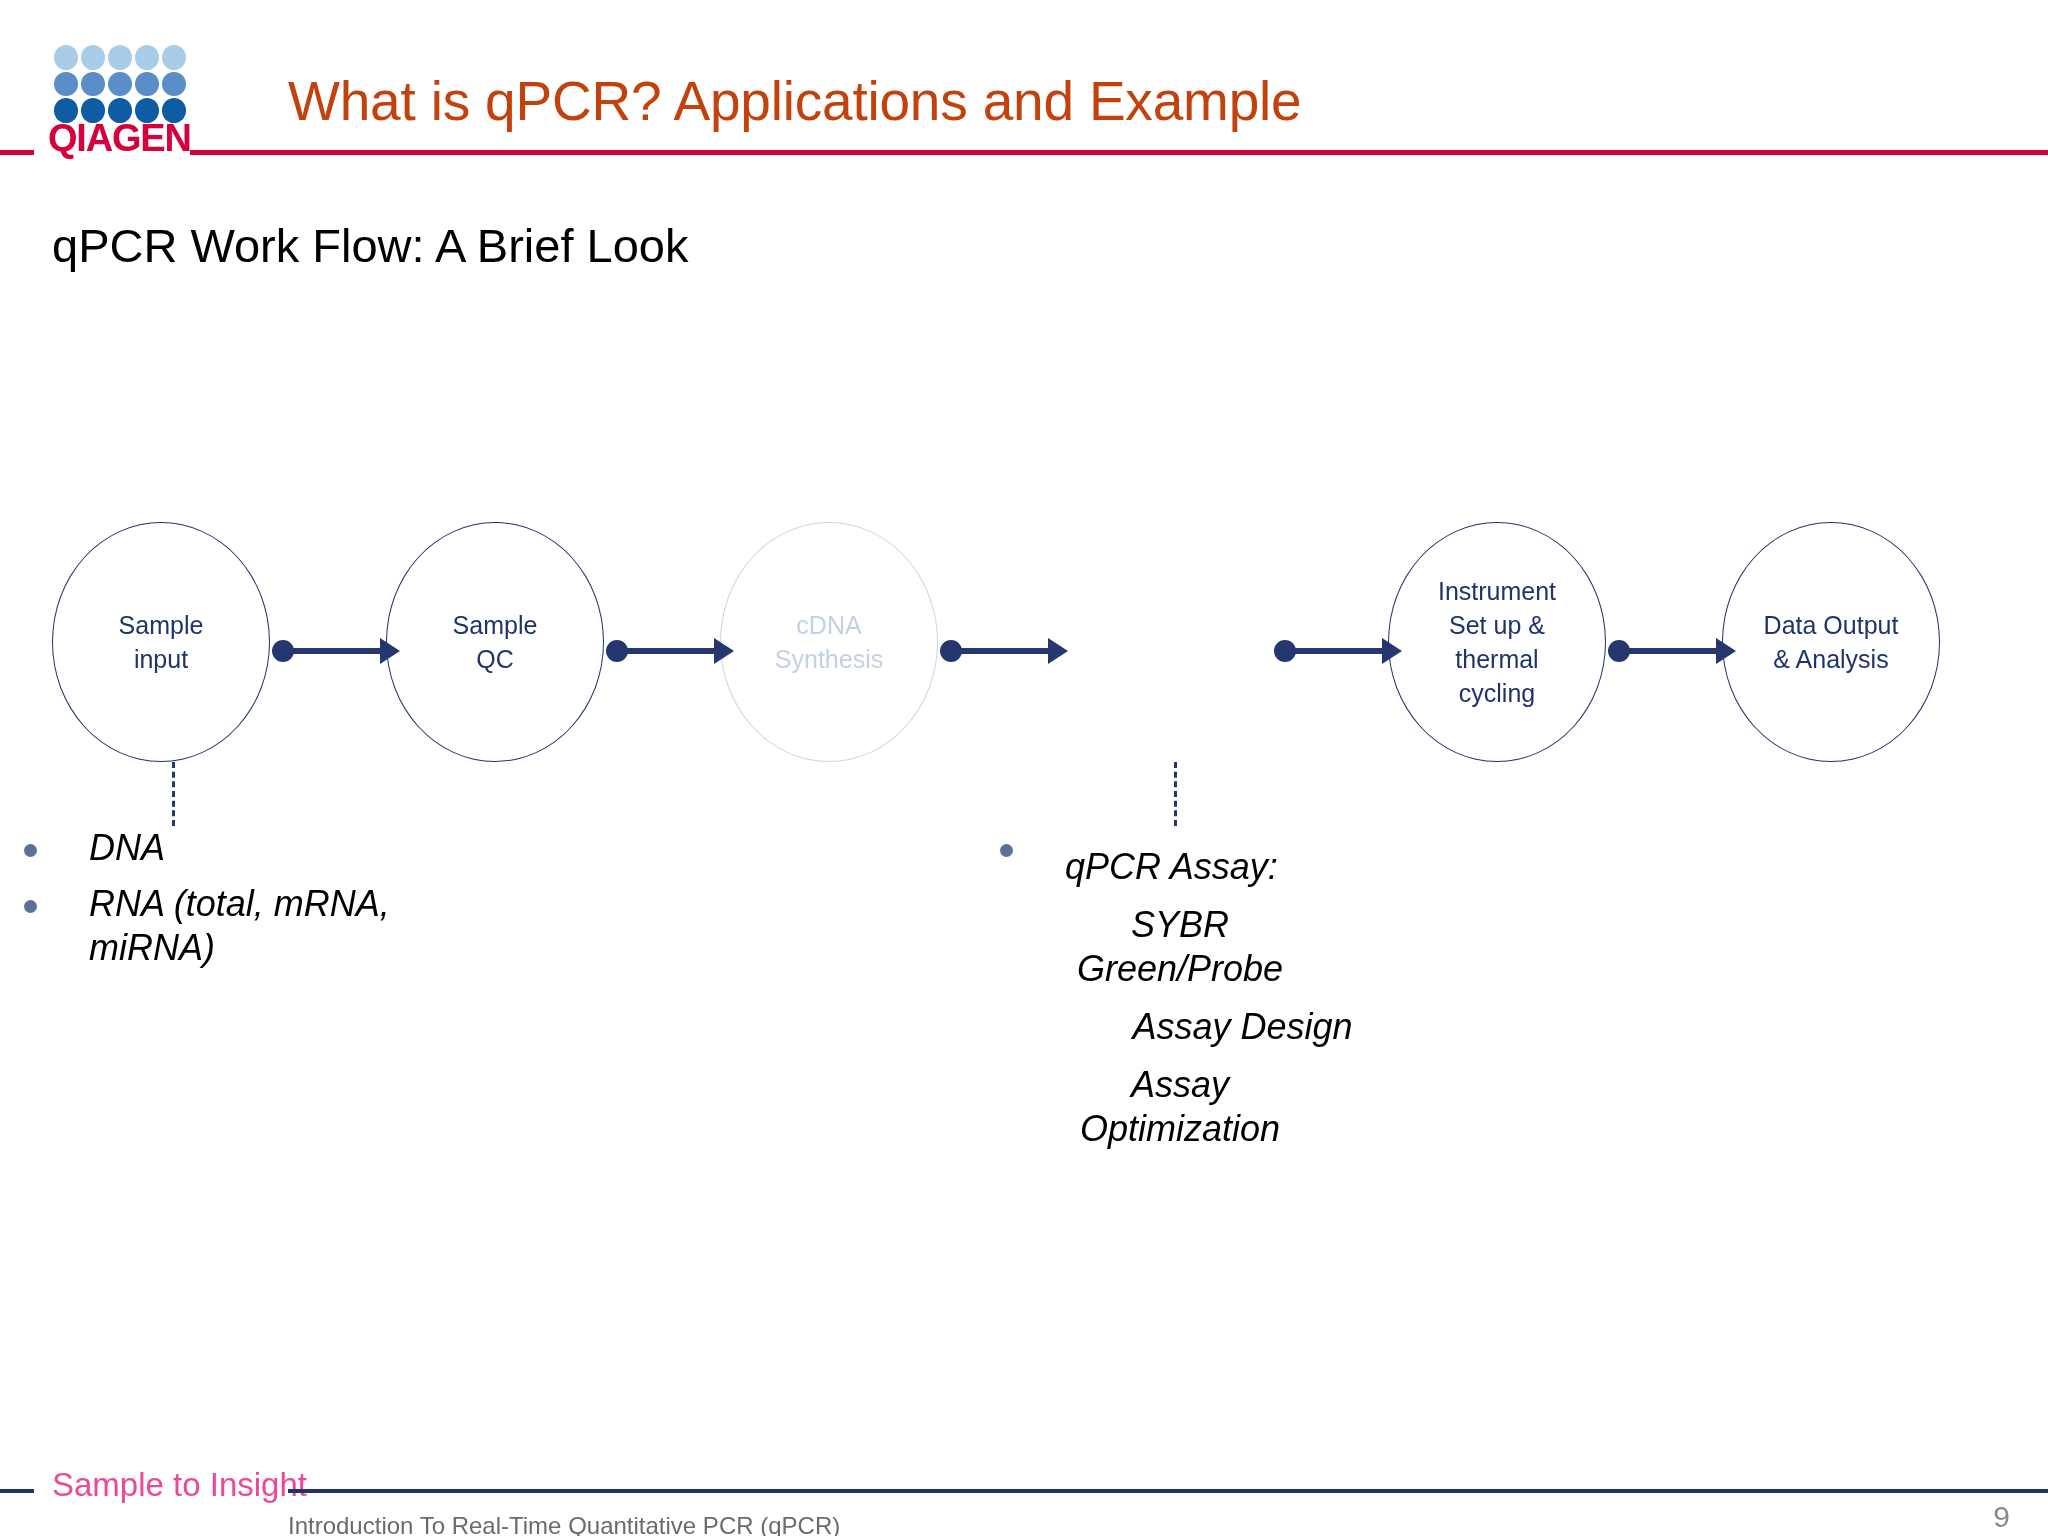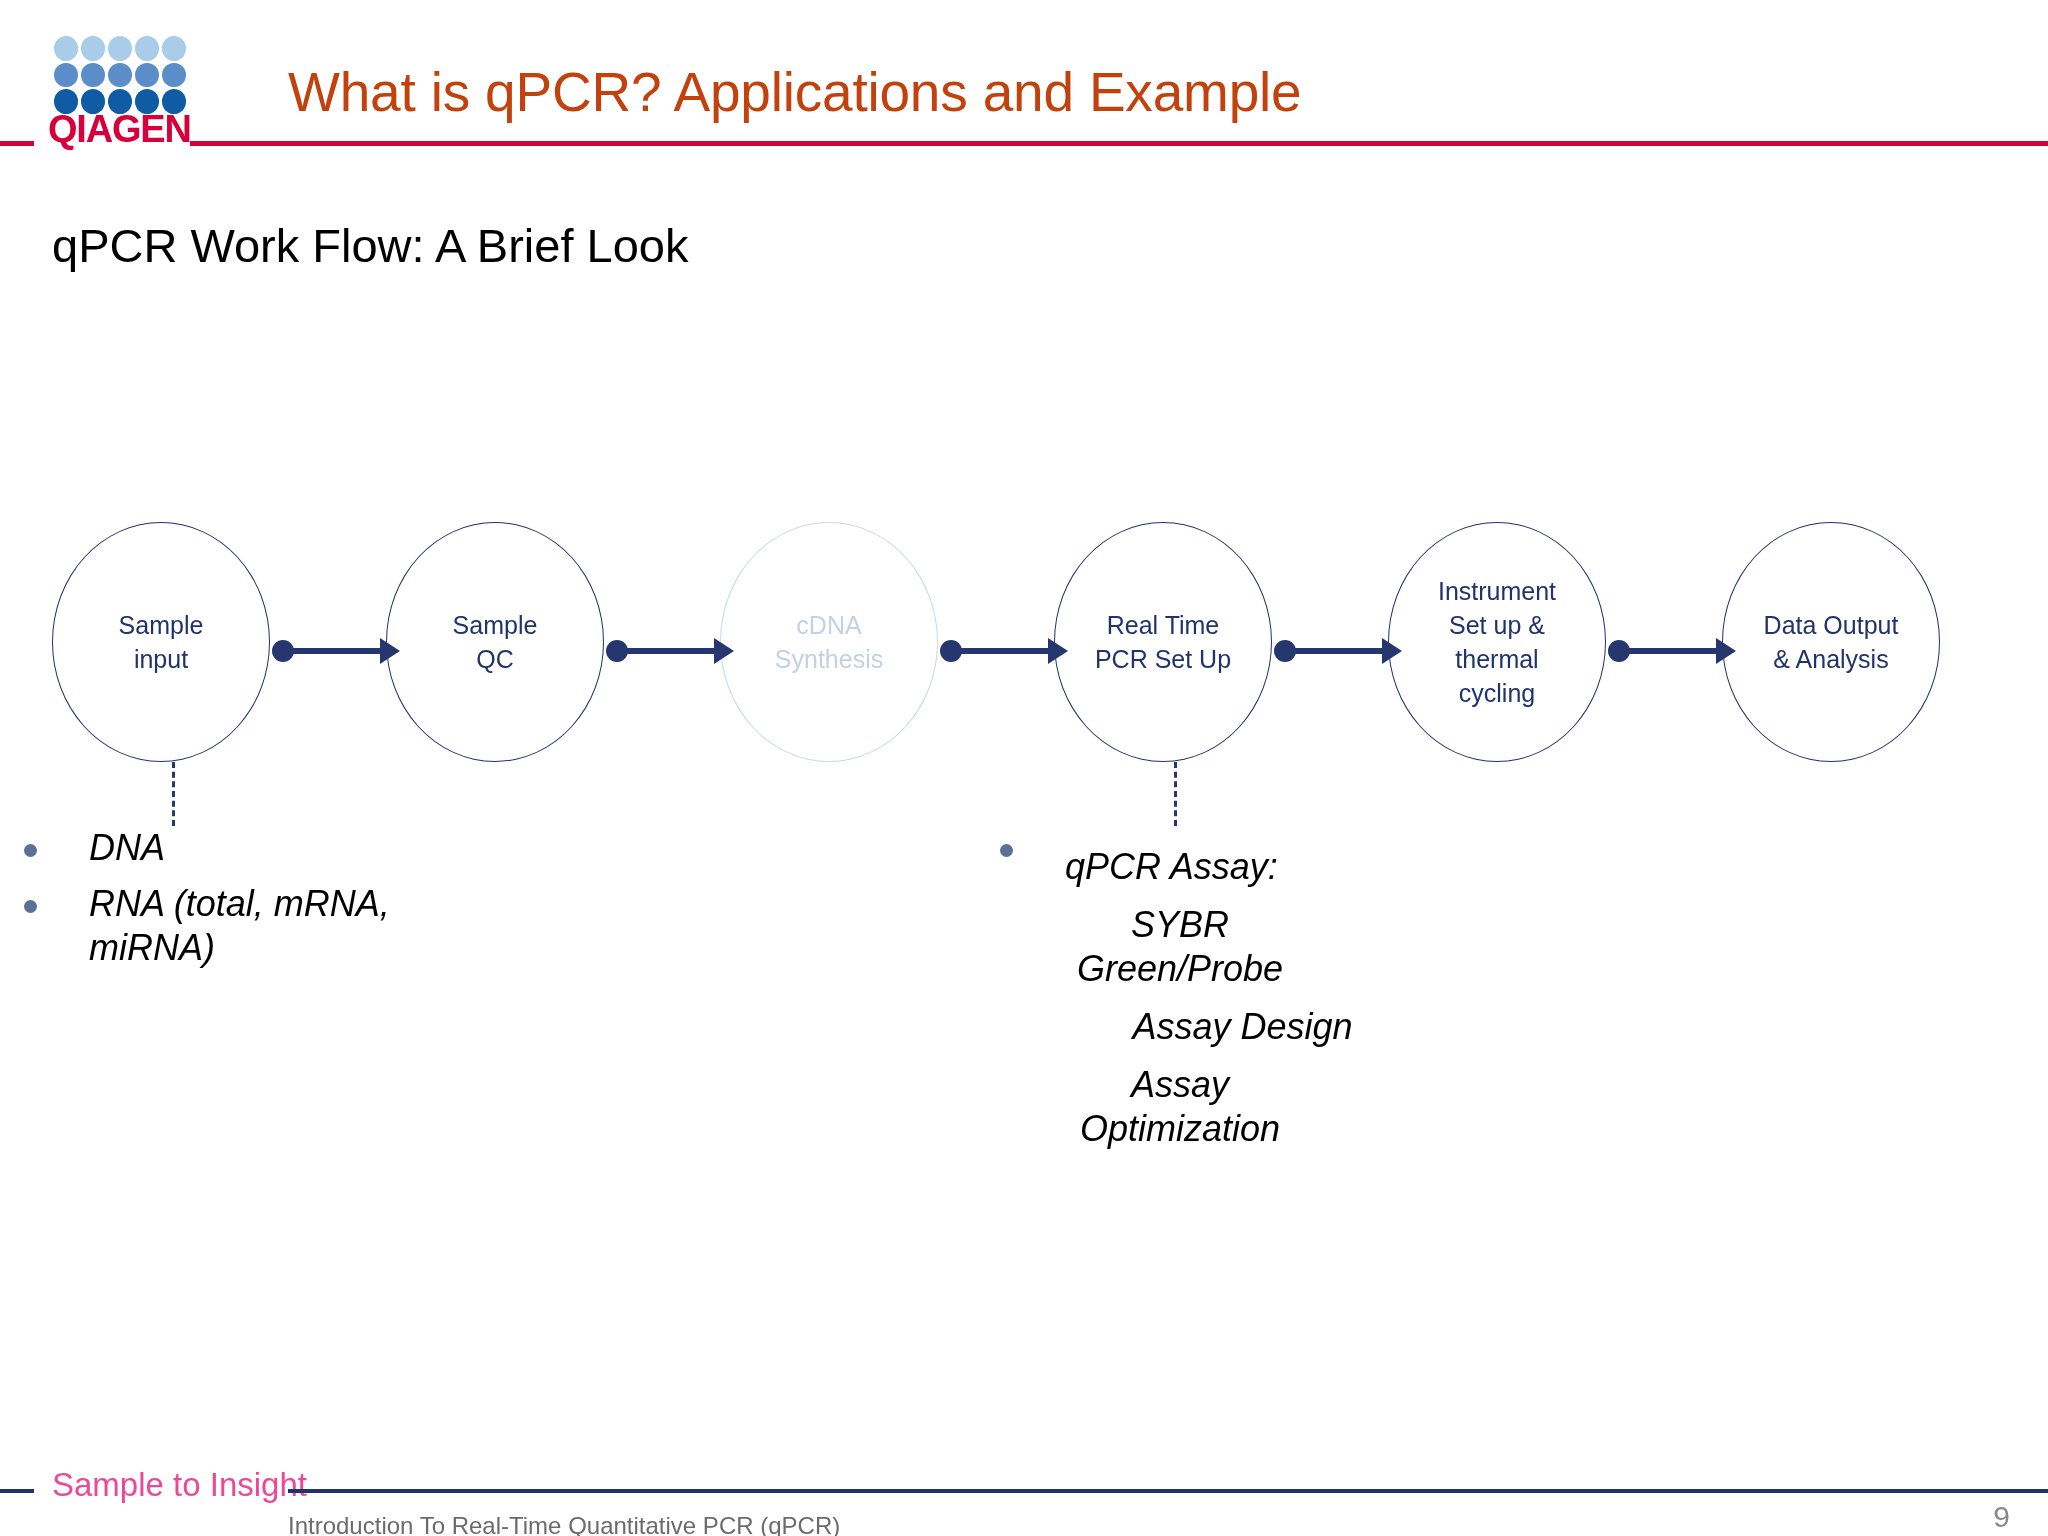--- a/index.html
+++ b/index.html
@@ -12,21 +12,21 @@
     height: 1536px;
     position: relative;
     overflow: hidden;
     font-family: "Liberation Sans", sans-serif;
     color: #000000;
   }
 
   
   #header {
     position: absolute;
-    left: 0; top: 8px;
+    left: 0; top: 17px;
     width: 2048px;
     height: 150px;
   }
   .logo-wrap {
     position: absolute;
     left: 48px;
     top: 28px;
     width: 138px;
     height: 112px;
   }
@@ -294,25 +294,20 @@
       <span>Sample</span><br><span>QC</span>
     </div>
   </div>
 
   <div class="node faded" style="left:720px; top:522px;">
     <div class="node-label">
       <span>cDNA</span><br><span>Synthesis</span>
     </div>
   </div>
 
-  <div class="node" style="left:1054px; top:522px;">
-    <div class="node-label">
-      <span>Real Time</span><br><span>PCR Set Up</span>
-    </div>
-  </div>
 
   <div class="node" style="left:1388px; top:522px;">
     <div class="node-label">
       <span>Instrument</span><br><span>Set up &amp;</span><br><span>thermal</span><br><span>cycling</span>
     </div>
   </div>
 
   <div class="node" style="left:1722px; top:522px;">
     <div class="node-label">
       <span>Data Output</span><br><span>&amp; Analysis</span>

